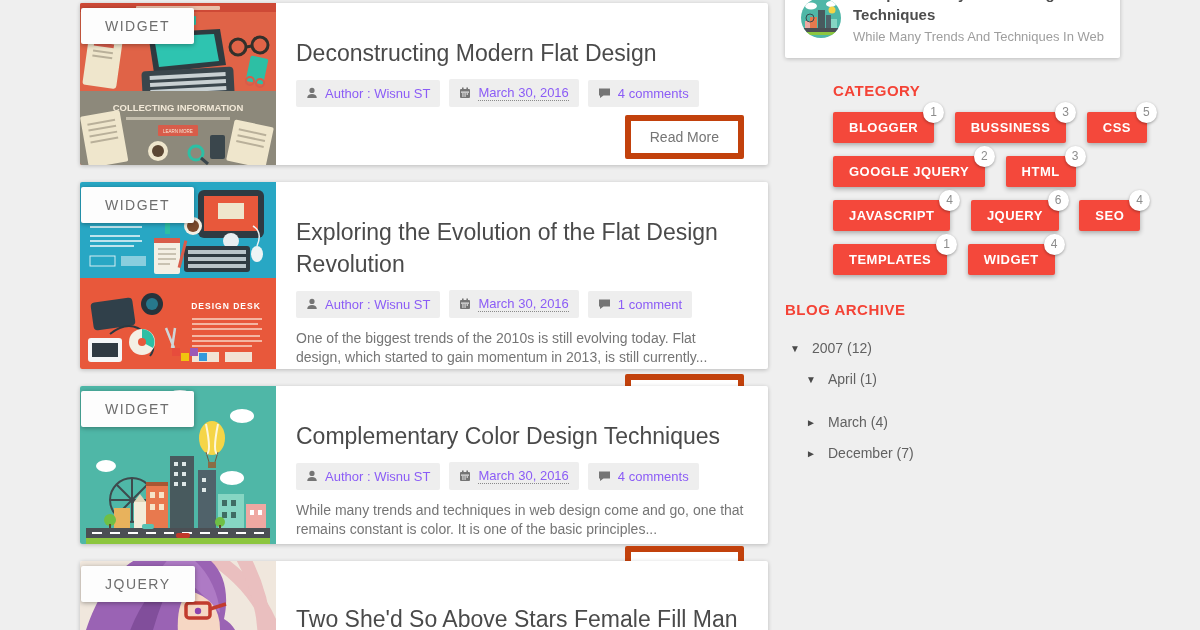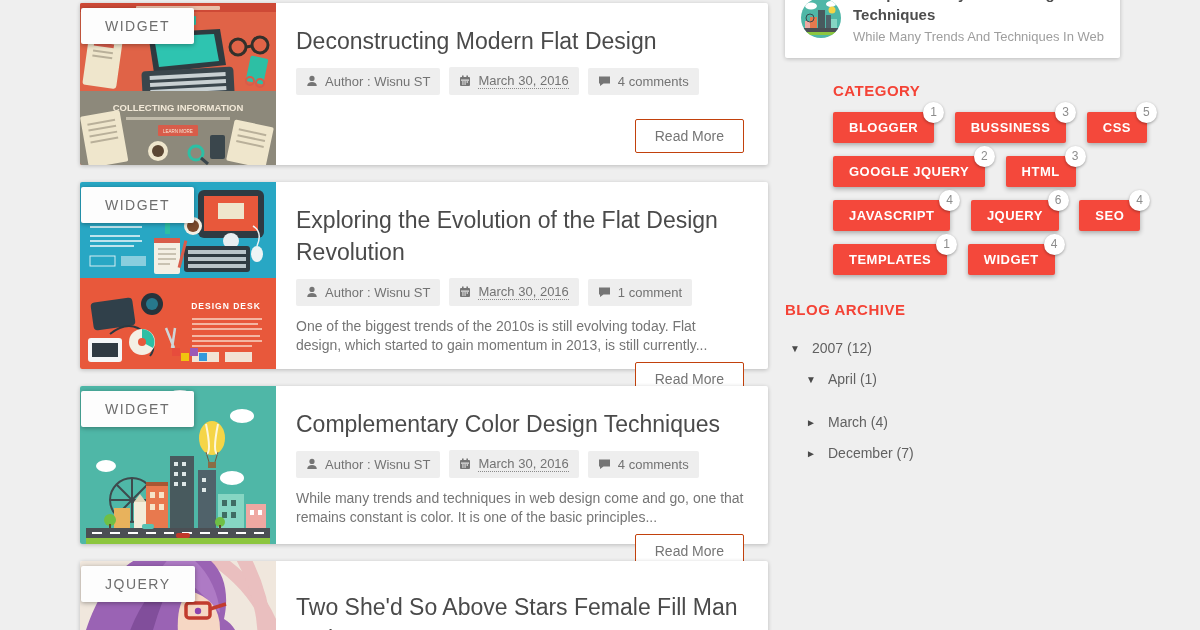--- a/index.html
+++ b/index.html
@@ -8,30 +8,30 @@
 
   
   .main-col { position:absolute; left:80px; top:3px; width:688px; }
   .post-card { background:#fff; border-radius:2px; box-shadow:0 1px 4px rgba(0,0,0,.22);
                display:flex; margin-bottom:17px; position:relative; }
   .post-thumb { width:196px; flex:none; position:relative; overflow:hidden; border-radius:2px 0 0 2px; }
   .post-thumb svg { display:block; width:196px; height:100%; }
   .tag-chip { position:absolute; top:5px; left:1px; background:#fdfdfd; color:#6e6e6e;
               font-size:14px; letter-spacing:1.5px; padding:10px 24px; border-radius:2px;
               box-shadow:0 1px 5px rgba(0,0,0,.35); z-index:3; }
-  .post-body { flex:1; padding:16px 24px 12px 20px; display:flex; flex-direction:column; }
+  .post-body { flex:1; padding:28px 24px 12px 20px; display:flex; flex-direction:column; }
   .post-title { font-size:23px; font-weight:400; color:#4a4a4a; line-height:1.4; margin:6px 0 10px; cursor:pointer; }
   .meta-row { display:flex; gap:9px; align-items:center; }
-  .meta-chip { background:#eee; color:#737373; font-size:13px; padding:6px 10px;
+  .meta-chip { background:#eee; color:#8b5cf6; font-size:13px; padding:6px 10px;
                border-radius:2px; display:inline-flex; align-items:center; gap:7px; cursor:pointer; }
   .meta-chip svg { flex:none; }
   .meta-date { border-bottom:1px dotted #8a8a8a; }
   .post-excerpt { font-size:14px; color:#757575; line-height:1.32; margin-top:11px; max-width:470px; }
   .read-row { margin-top:auto; text-align:right; padding-top:8px; }
-  .read-more { display:inline-block; background:#fff; border:1px solid #c2410c; border-radius:2px;
+  .read-more { display:inline-block; background:#fff; border:6px solid #c2410c; border-radius:2px;
                color:#757575; font-size:14px; padding:8px 19px; cursor:pointer; }
   .h160 { height:162px; } .h187 { height:187px; } .h158 { height:158px; } .hcut { height:170px; }
 
   
   .sidebar { position:absolute; left:785px; top:0; width:336px; }
   .popular-card { position:absolute; top:-30px; left:0; width:335px; height:88px; background:#fff;
                   border-radius:2px; box-shadow:0 1px 4px rgba(0,0,0,.22); cursor:pointer; }
   .popular-thumb { position:absolute; left:16px; top:28px; width:40px; height:40px; border-radius:50%;
                    overflow:hidden; }
   .popular-text { margin-left:68px; padding:13px 14px 0 0; }

